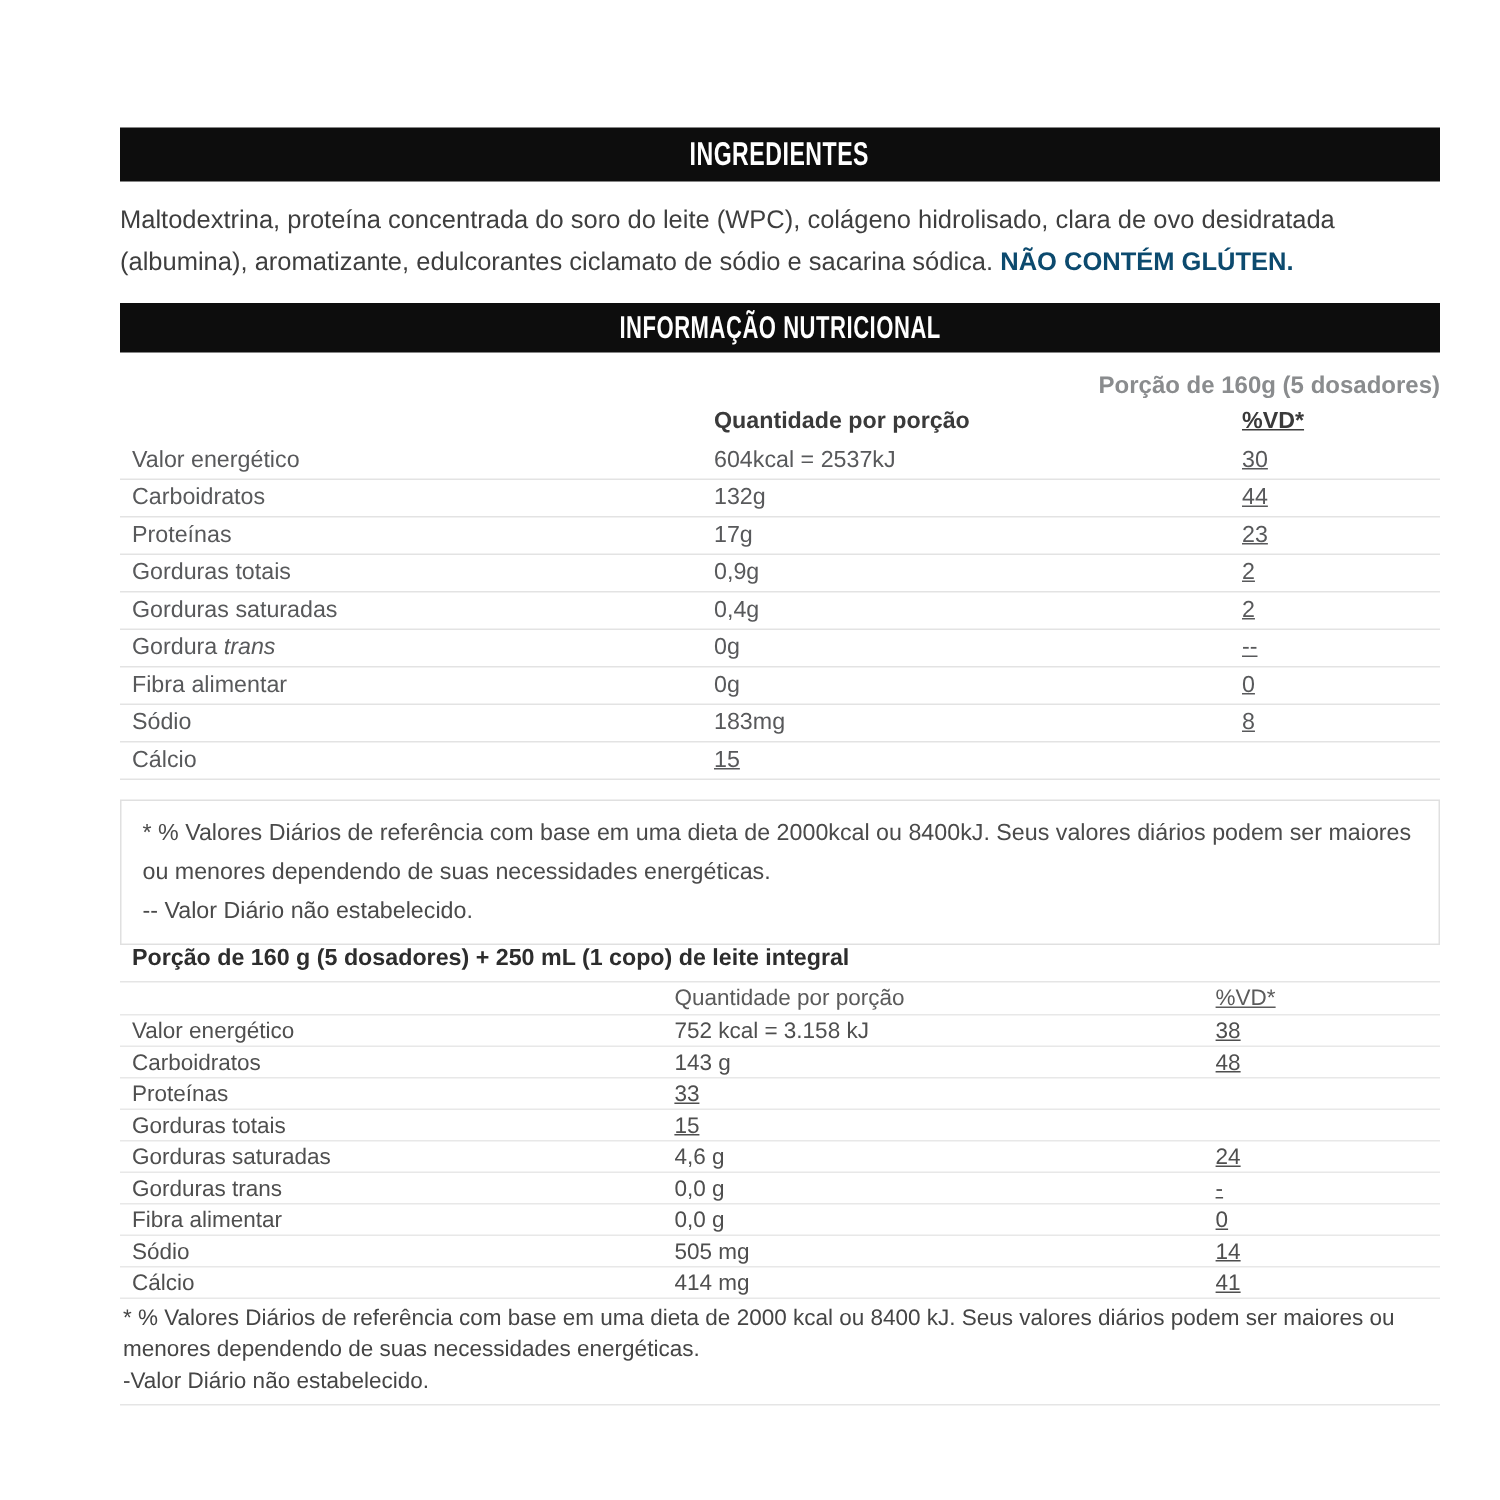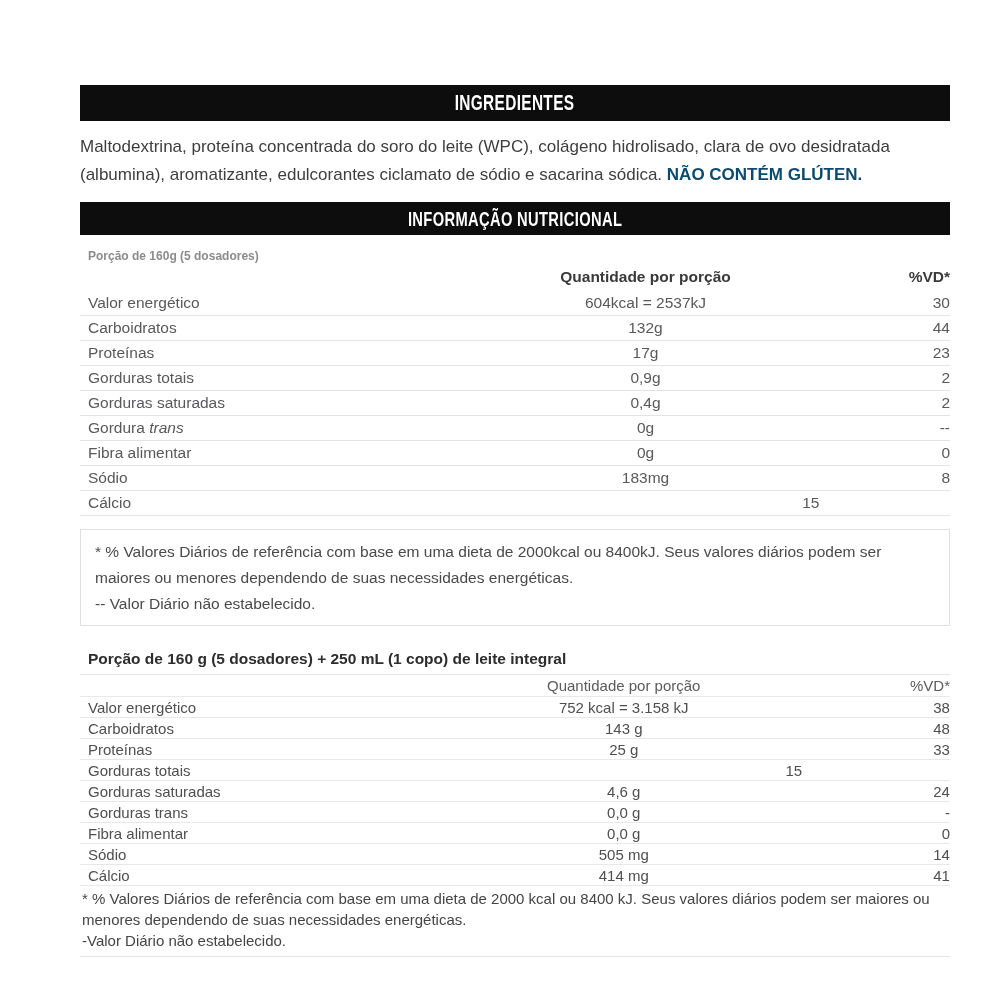--- a/index.html
+++ b/index.html
@@ -3,21 +3,21 @@
 <meta charset="utf-8">
 <style>
   * { box-sizing: border-box; margin: 0; padding: 0; }
   html, body { background: #ffffff; }
   body {
     width: 1000px; height: 1000px;
     font-family: "Liberation Sans", sans-serif;
     color: #58595b;
     overflow: hidden;
   }
-  .content { padding: 85px 50px 0 80px; }
+  .content { padding: 85px 40px 0 80px; }
 
   
   .bar {
     background: #0d0d0d;
     height: 36px;
     display: flex; align-items: center; justify-content: center;
   }
   .bar.small { height: 33px; text-align: right; }
   .bar-title {
     color: #ffffff;
@@ -36,55 +36,55 @@
     margin: 12px 0 13px 0;
     font-size: 17px;
     line-height: 28px;
     color: #3e3e3e;
   }
   .ingredients-text b { color: #0c4a6e; }
 
   
   .t1-title {
     margin: 14px 0 0 8px;
-    font-size: 12px;
+    font-size: 16px;
     font-weight: bold;
     color: #8a8c8e;
+    text-align: right;
   }
   .grid-row { display: grid; align-items: center; }
   .t1 .grid-row { grid-template-columns: 45% 40% 15%; }
   .t1 .hrow {
     height: 28px;
     font-weight: bold;
     color: #3a3a3a;
     font-size: 15.5px;
   }
   .t1 .drow {
     height: 25px;
     border-bottom: 1px solid #e3e3e3;
     font-size: 15.5px;
     color: #58595b;
   }
   .c-label { text-align: left; padding-left: 8px; }
-  .c-qty { text-align: center; }
-  .c-vd { text-align: right; }
+  .c-qty { text-align: left; }
+  .c-vd { text-align: left; text-decoration: underline; }
   .it { font-style: italic; }
 
   .footnote-box {
     margin-top: 13px;
     border: 1px solid #e0e0e0;
     padding: 9px 14px 8px 14px;
     font-size: 15.5px;
     line-height: 26px;
     color: #4a4a4a;
   }
 
   
   .t2-title {
-    margin-top: 24px;
     padding: 0 0 6px 8px;
     font-size: 15.5px;
     font-weight: bold;
     color: #2d2d2d;
     border-bottom: 1px solid #e5e5e5;
   }
   .t2 .grid-row { grid-template-columns: 42% 41% 17%; }
   .t2 .hrow {
     height: 22px;
     color: #5b5b5b;
@@ -194,21 +194,20 @@
       <span class="c-qty">752 kcal = 3.158 kJ</span>
       <span class="c-vd">38</span>
     </div>
     <div class="grid-row drow">
       <span class="c-label"><span>Carboidratos</span> <span class="it"></span></span>
       <span class="c-qty">143 g</span>
       <span class="c-vd">48</span>
     </div>
     <div class="grid-row drow">
       <span class="c-label"><span>Proteínas</span> <span class="it"></span></span>
-      <span class="c-qty">25 g</span>
       <span class="c-vd">33</span>
     </div>
     <div class="grid-row drow">
       <span class="c-label"><span>Gorduras totais</span> <span class="it"></span></span>
       <span class="c-vd">15</span>
     </div>
     <div class="grid-row drow">
       <span class="c-label"><span>Gorduras saturadas</span> <span class="it"></span></span>
       <span class="c-qty">4,6 g</span>
       <span class="c-vd">24</span>

